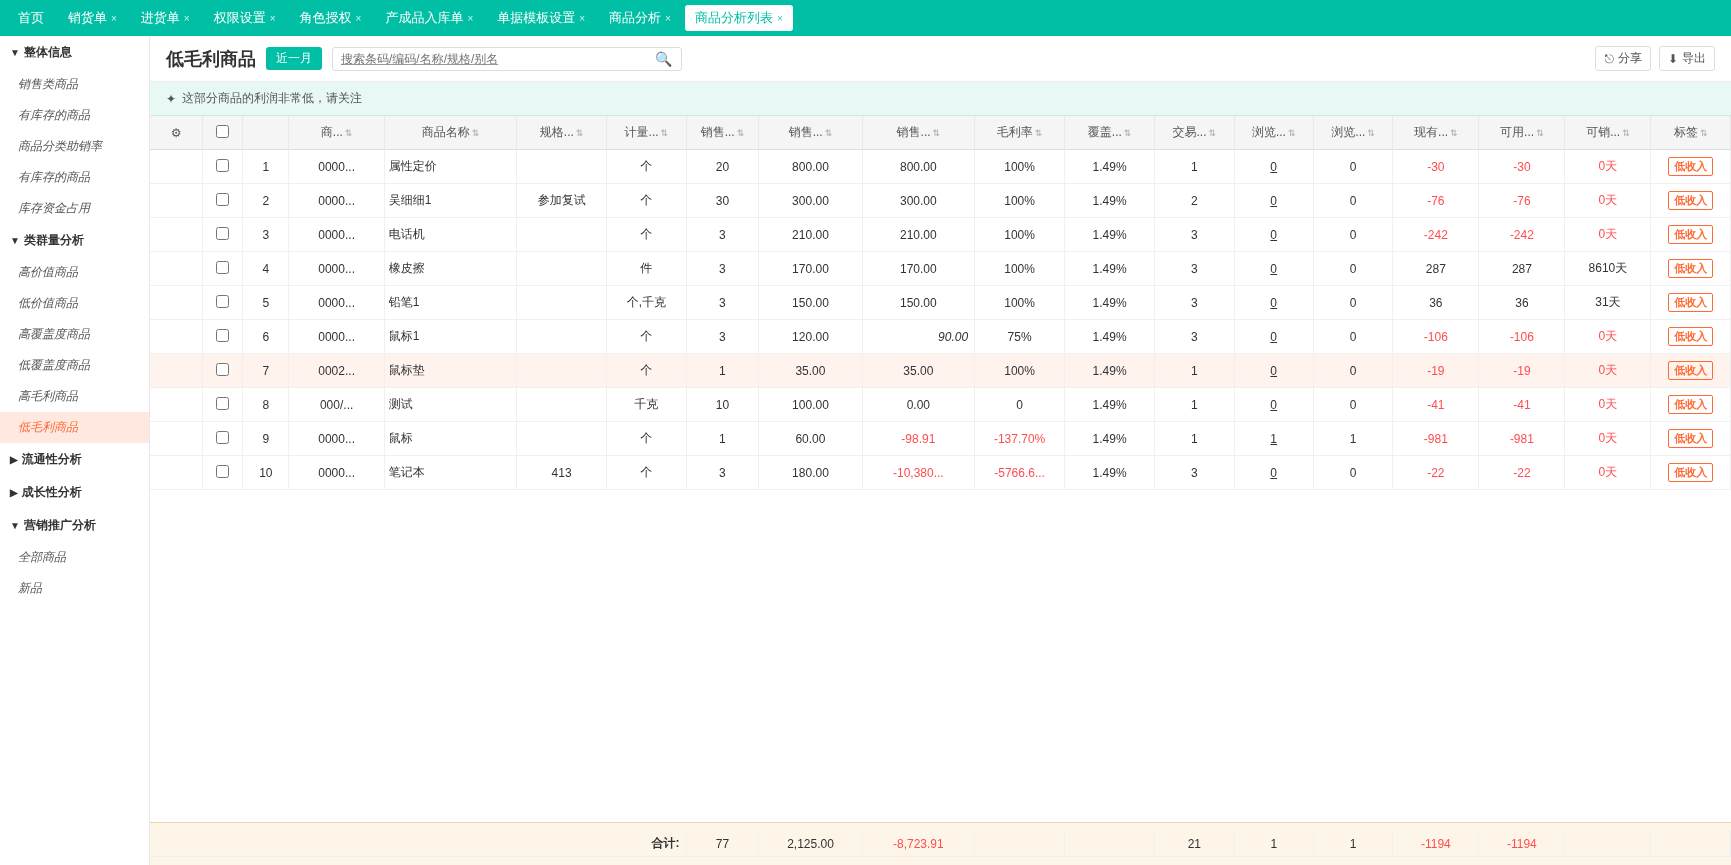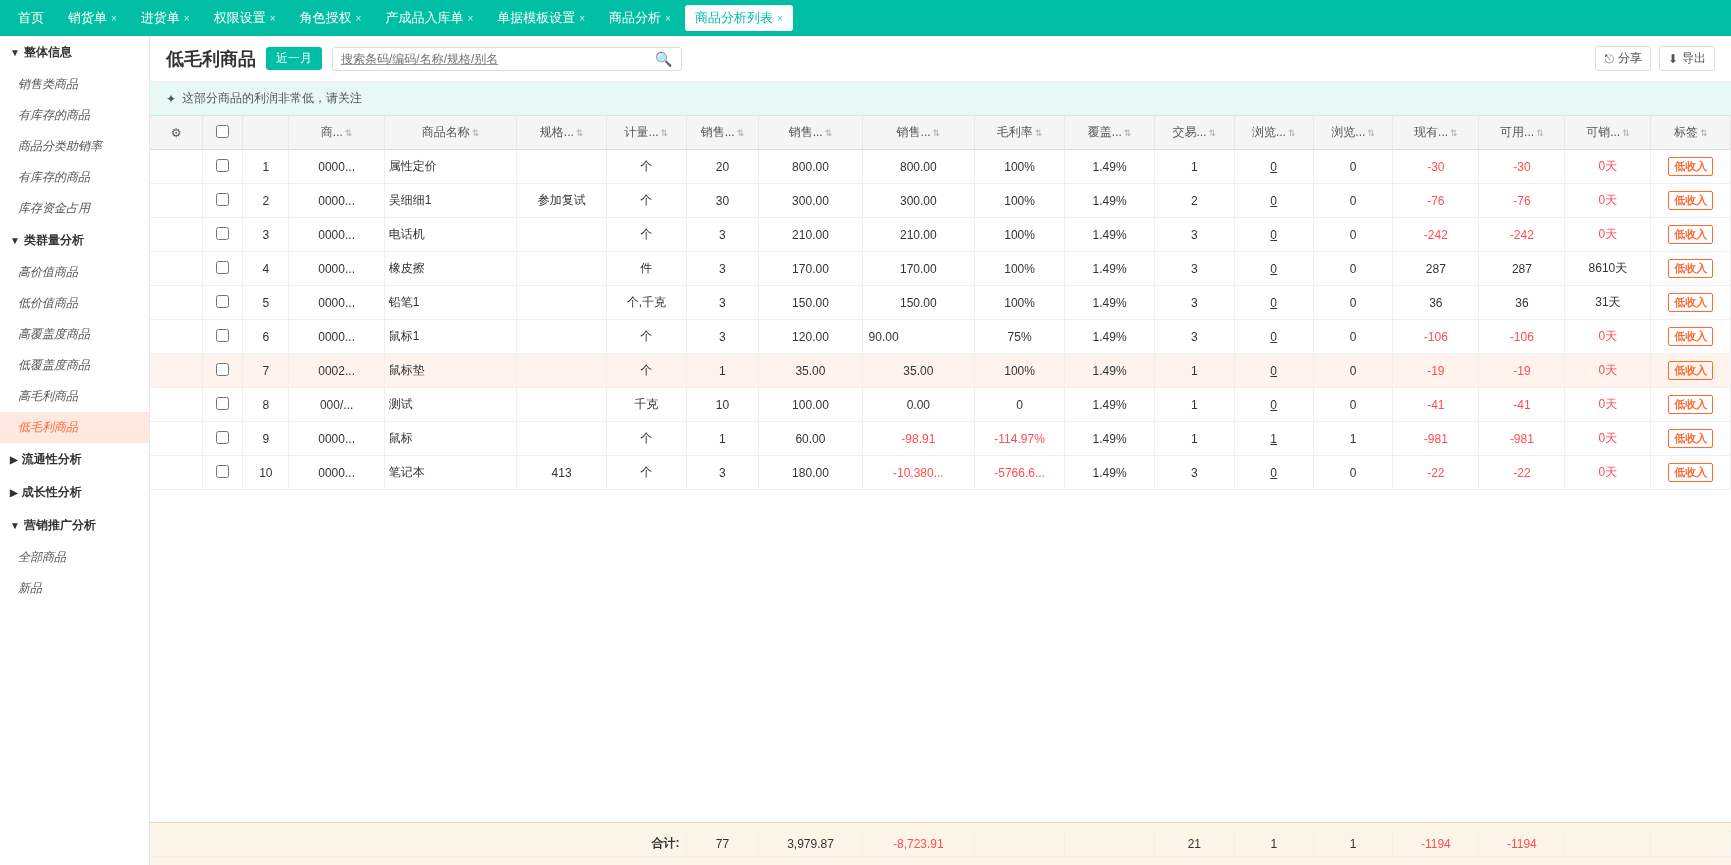--- a/index.html
+++ b/index.html
@@ -511,21 +511,21 @@
             <tr>
     <td></td>
     <td><input type="checkbox" style=""></td>
     <td style="text-align:center;">6</td>
     <td style="text-align:center;">0000...</td>
     <td style="text-align:left; padding-left:4px;">鼠标1</td>
     <td style="text-align:center;"></td>
     <td style="text-align:center;">个</td>
     <td style="text-align:center;">3</td>
     <td style="text-align:center;">120.00</td>
-    <td style="text-align:left;">90.00</td>
+    <td style="text-align:right;font-style:italic;">90.00</td>
     <td style="text-align:center;">75%</td>
     <td style="text-align:center;">1.49%</td>
     <td style="text-align:center;">3</td>
     <td style="text-align:center;"><span class="link-underline">0</span></td>
     <td style="text-align:center;">0</td>
     <td style="text-align:center;color:#ff4d4f">-106</td>
     <td style="text-align:center;color:#ff4d4f">-106</td>
     <td style="text-align:center;" class="red-text">0天</td>
     <td style="text-align:center;"><span class="tag-badge tag-low-income">低收入</span></td>
   </tr>
@@ -575,21 +575,21 @@
     <td></td>
     <td><input type="checkbox" style=""></td>
     <td style="text-align:center;">9</td>
     <td style="text-align:center;">0000...</td>
     <td style="text-align:left; padding-left:4px;">鼠标</td>
     <td style="text-align:center;"></td>
     <td style="text-align:center;">个</td>
     <td style="text-align:center;">1</td>
     <td style="text-align:center;">60.00</td>
     <td style="text-align:center;color:#ff4d4f">-98.91</td>
-    <td style="text-align:center;color:#ff4d4f">-114.97%</td>
+    <td style="text-align:center;color:#ff4d4f">-137.70%</td>
     <td style="text-align:center;">1.49%</td>
     <td style="text-align:center;">1</td>
     <td style="text-align:center;"><span class="link-underline">1</span></td>
     <td style="text-align:center;">1</td>
     <td style="text-align:center;color:#ff4d4f">-981</td>
     <td style="text-align:center;color:#ff4d4f">-981</td>
     <td style="text-align:center;" class="red-text">0天</td>
     <td style="text-align:center;"><span class="tag-badge tag-low-income">低收入</span></td>
   </tr>
             <tr>
@@ -637,21 +637,21 @@
           <col style="width:60px">
           <col style="width:65px">
           <col style="width:65px">
           <col style="width:65px">
           <col style="width:60px">
         </colgroup>
         <tbody>
             <tr>
           <td style="text-align:right; padding:4px 6px; font-weight:bold;" colspan="7">合计:</td>
           <td style="text-align:center; padding:4px 6px;">77</td>
-          <td style="text-align:center; padding:4px 6px;">3,979.87</td>
+          <td style="text-align:center; padding:4px 6px;">2,125.00</td>
           <td style="text-align:center; padding:4px 6px; color:#ff4d4f;">-8,723.91</td>
           <td style="padding:4px 6px;"></td>
           <td style="padding:4px 6px;"></td>
           <td style="text-align:center; padding:4px 6px;">21</td>
           <td style="text-align:center; padding:4px 6px;">1</td>
           <td style="text-align:center; padding:4px 6px;">1</td>
           <td style="text-align:center; padding:4px 6px; color:#ff4d4f;">-1194</td>
           <td style="text-align:center; padding:4px 6px; color:#ff4d4f;">-1194</td>
           <td style="padding:4px 6px;"></td>
           <td style="padding:4px 6px;"></td>

